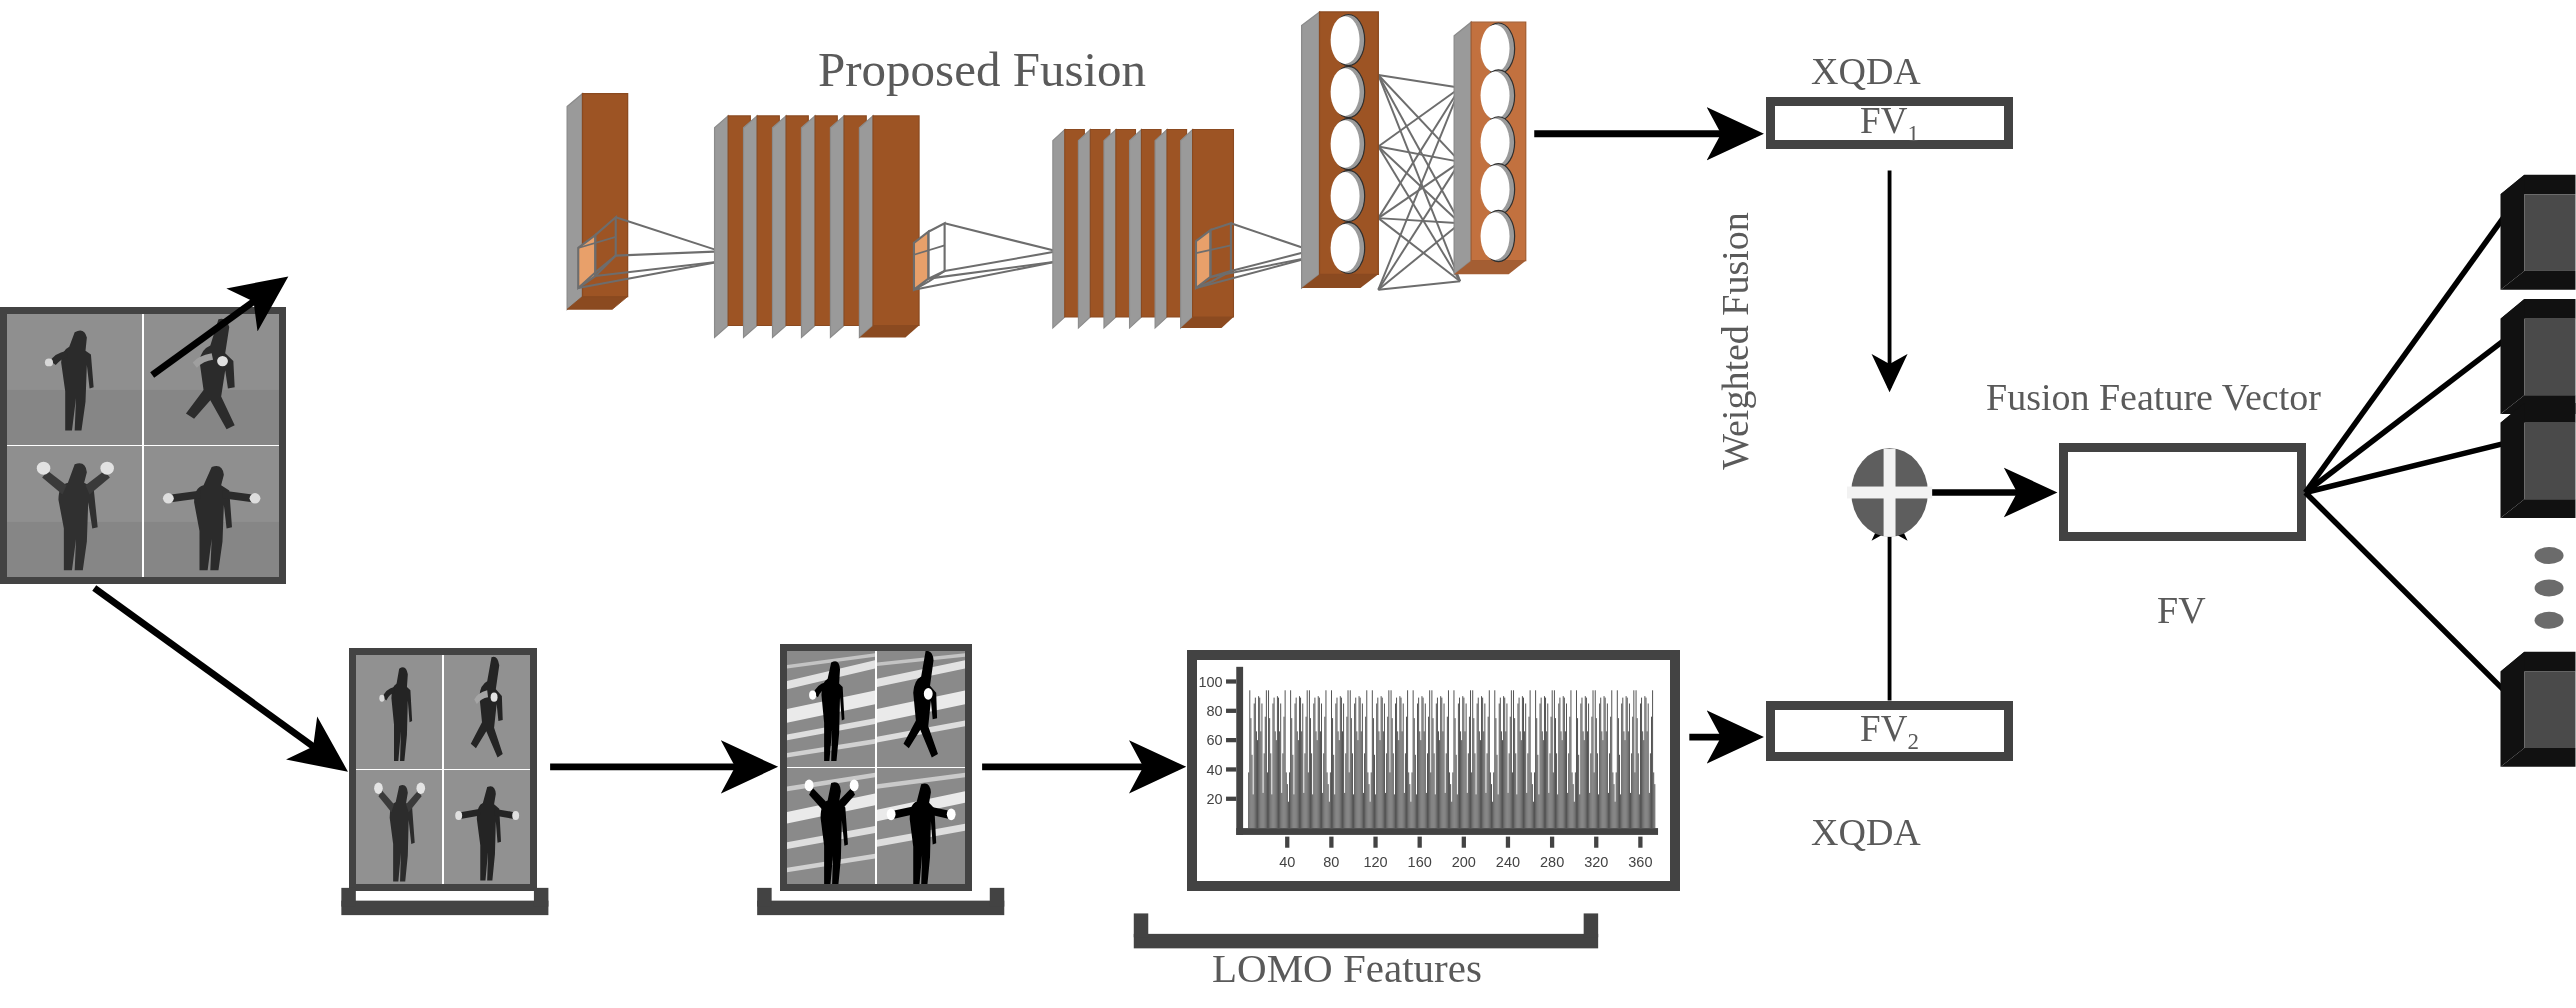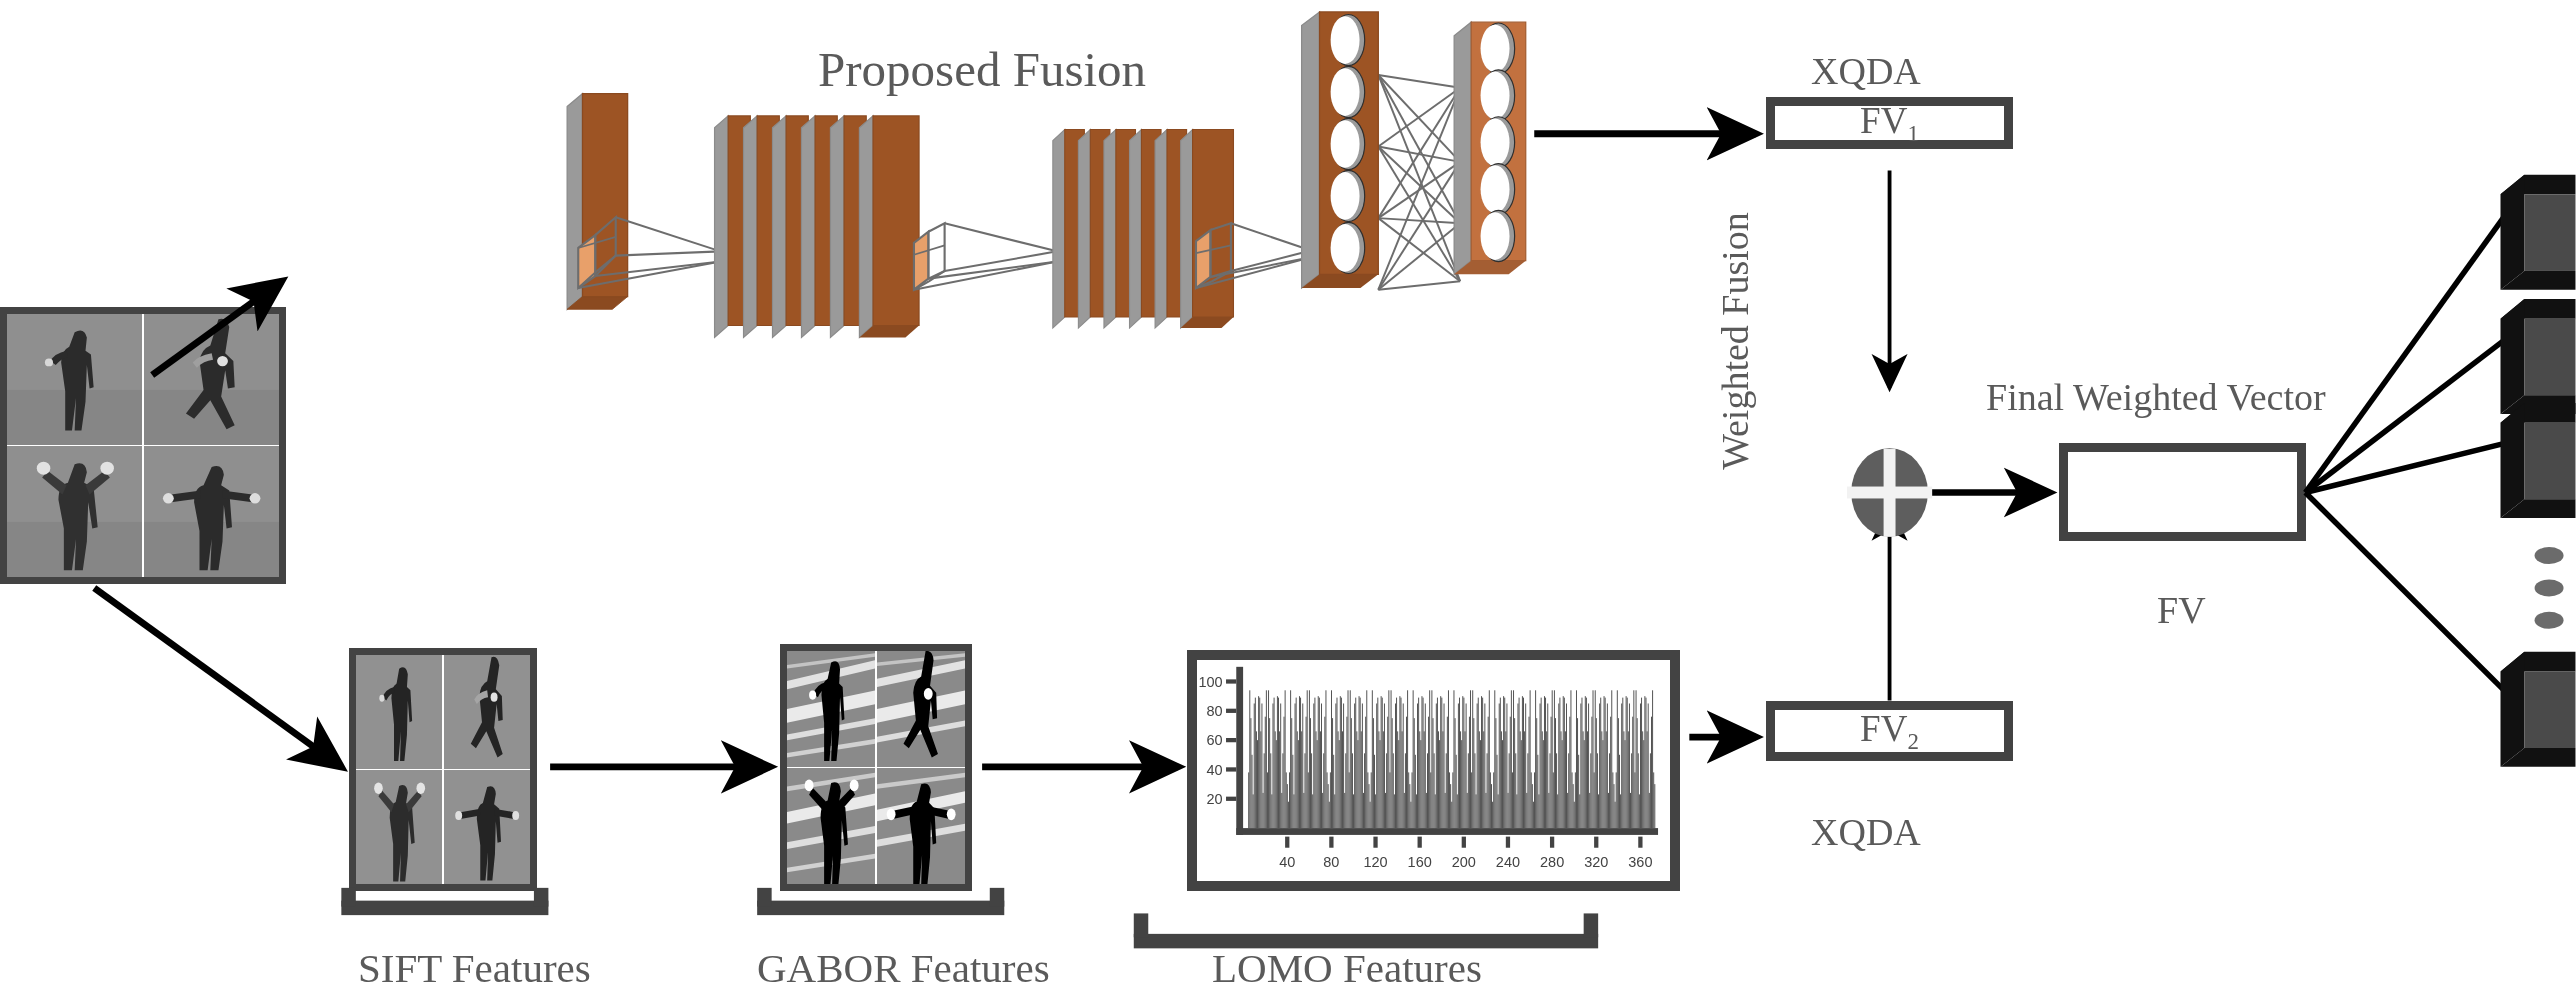--- a/index.html
+++ b/index.html
@@ -847,24 +847,22 @@
   </svg>
 
   <div class="lbl" style="left:818px;top:41px;font-size:49px;">Proposed Fusion</div>
 
   <div class="lbl" style="left:1811px;top:49px;font-size:38px;">XQDA</div>
 
   <div class="lbl" style="left:1811px;top:810px;font-size:38px;">XQDA</div>
 
   <div class="lbl rot" style="left:1713px;top:341px;font-size:38px;transform:rotate(-90deg) translate(-50%,0);transform-origin:0 0;">Weighted Fusion</div>
 
-  <div class="lbl" style="left:1986px;top:375px;font-size:38px;">Final Weighted Vector</div>
+  <div class="lbl" style="left:1986px;top:375px;font-size:38px;">Fusion Feature Vector</div>
 
   <div class="lbl" style="left:2157px;top:588px;font-size:38px;">FV</div>
 
-  <div class="lbl" style="left:358px;top:944px;font-size:41px;">SIFT Features</div>
-
-  <div class="lbl" style="left:757px;top:944px;font-size:41px;">GABOR Features</div>
+
 
   <div class="lbl" style="left:1212px;top:944px;font-size:41px;">LOMO Features</div>
 
 </div>
 
 
 </body></html>

